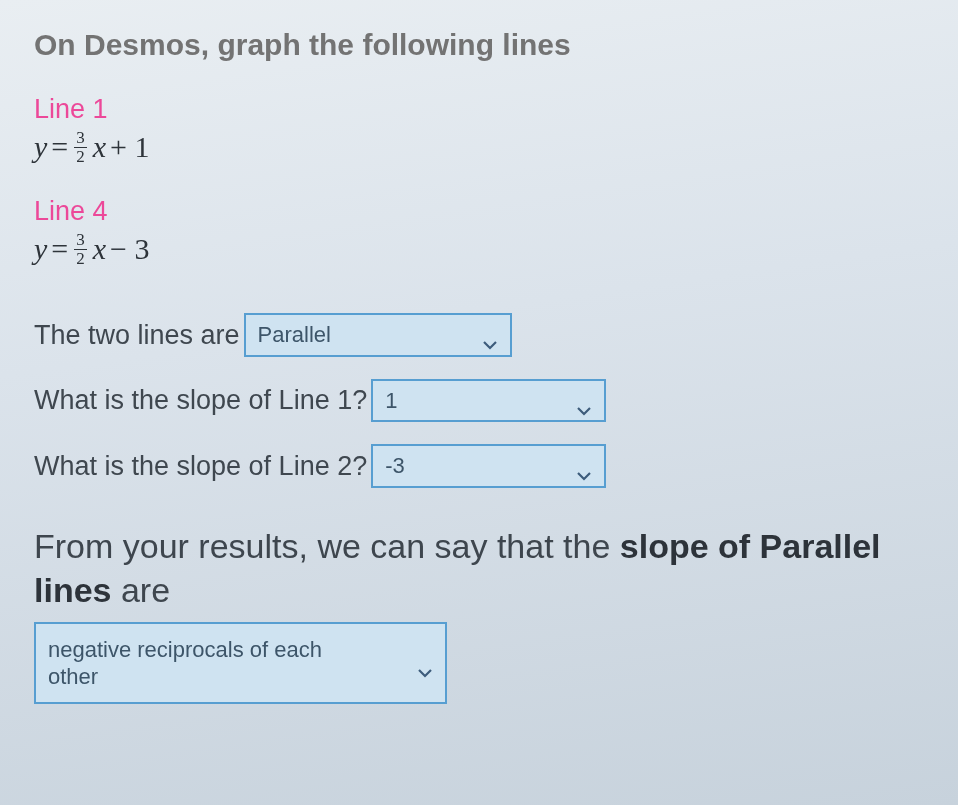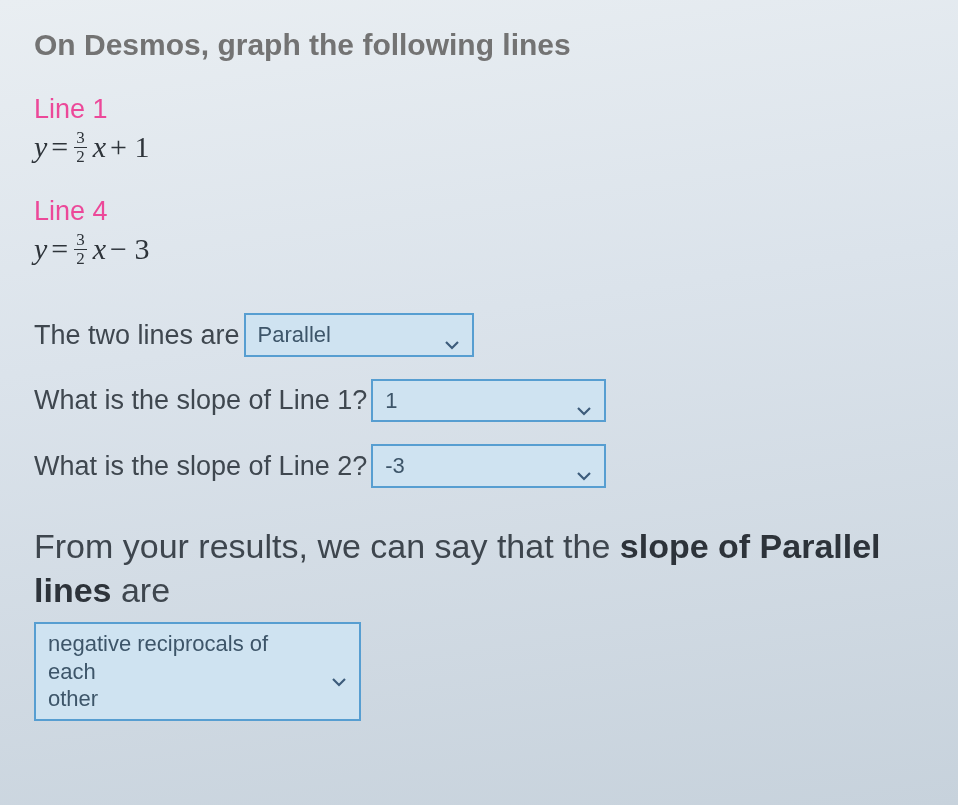--- a/index.html
+++ b/index.html
@@ -65,23 +65,23 @@
     border: 2px solid #579ed1;
     background: #cfe3f1;
     color: #3d5569;
     font-size: 22px;
     padding: 6px 12px;
     min-height: 40px;
     box-sizing: border-box;
     cursor: pointer;
   }
   .dropdown .dd-label { white-space: pre-line; line-height: 1.25; }
-  .dd-wide  { width: 230px; }
+  .dd-wide  { width: 268px; }
   .dd-num   { width: 235px; }
-  .dd-long  { width: 327px; min-height: 82px; }
+  .dd-long  { width: 413px; min-height: 82px; }
   .chev {
     width: 16px;
     height: 10px;
     flex-shrink: 0;
     margin-left: 10px;
   }
   .chev svg { stroke: #3d5c7b; stroke-width: 2.2; fill: none; }
   .spacer-top { margin-top: 46px; }
   .conclusion-block { margin-top: 36px; }
   .conclusion-dd { margin-top: 10px; }

